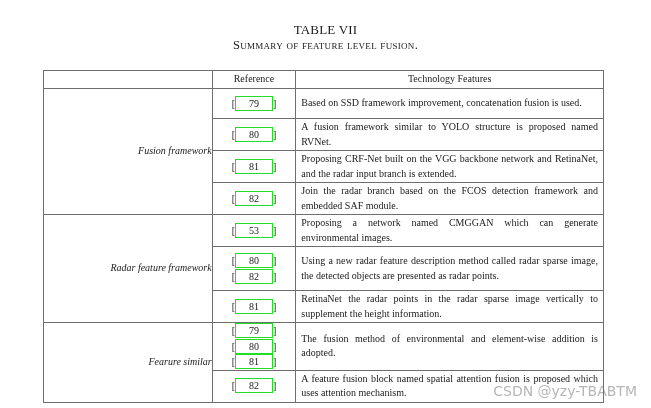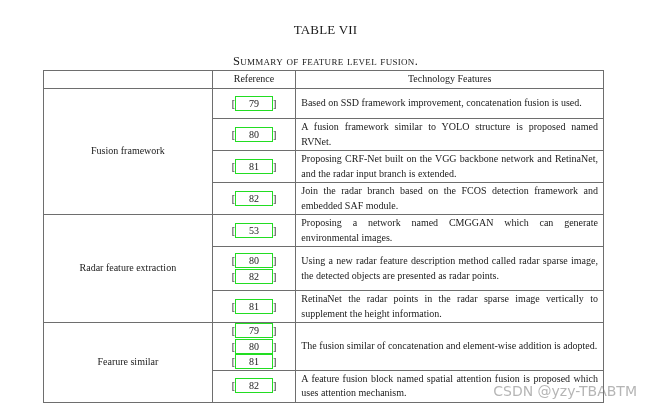--- a/index.html
+++ b/index.html
@@ -1,25 +1,25 @@
 <!DOCTYPE html>
 <html><head>
 <meta charset="utf-8">
 <style>
   html, body { margin:0; padding:0; background:#ffffff; }
   body { width:651px; height:408px; position:relative; overflow:hidden;
          font-family:"Liberation Serif","DejaVu Serif",serif; color:#1a1a1a; }
   .caption { position:absolute; left:0; width:651px; text-align:center; }
   .cap-title { top:22px; font-size:13px; letter-spacing:0.2px; }
-  .cap-sub { top:38px; font-size:12.5px; font-variant:small-caps; letter-spacing:0.3px;margin-top:16px; }
+  .cap-sub { top:38px; font-size:12.5px; font-variant:small-caps; letter-spacing:0.3px; }
   table { position:absolute; left:43px; top:70px; width:561px; border-collapse:collapse;
           font-size:10px; line-height:14.5px; }
   td, th { border:1px solid #6e6e6e; padding:0; font-weight:normal; vertical-align:middle; }
   table { border:1.4px solid #555; }
-  .c1 { width:172px; text-align:center; }
+  .c1 { width:172px; text-align:right;font-style:italic; }
   .c2 { width:84px; text-align:center; }
   .c3 { width:305px; text-align:justify; padding:1px 5px 1px 5px; }
   .c3 span { display:block; text-align:justify; text-align-last:left; }
   th { height:15px; }
   .ref { display:inline-block; }
   .cite { display:inline-block; border:1.5px solid #22dd22; padding:0 13px; line-height:13px; }
   .watermark { position:absolute; right:14px; top:383px; font-family:"DejaVu Sans",sans-serif;
                font-size:14px; color:rgba(120,120,120,0.55); }
 </style>
 </head>
@@ -56,21 +56,21 @@
           <span>Proposing CRF-Net built on the VGG backbone network and RetinaNet, and the radar input branch is extended.</span>
         </td>
       </tr>
       <tr style="height: 30px;">
         <td class="c2"><span class="ref">[<span class="cite">82</span>]</span></td>
         <td class="c3">
           <span>Join the radar branch based on the FCOS detection framework and embedded SAF module.</span>
         </td>
       </tr>
       <tr style="height: 30px;">
-        <td class="c1" rowspan="3">Radar feature extraction</td>
+        <td class="c1" rowspan="3">Radar feature framework</td>
         <td class="c2"><span class="ref">[<span class="cite">53</span>]</span></td>
         <td class="c3">
           <span>Proposing a network named CMGGAN which can generate environmental images.</span>
         </td>
       </tr>
       <tr style="height: 44px;">
         <td class="c2"><span class="ref">[<span class="cite">80</span>]</span> <span class="ref">[<span class="cite">82</span>]</span></td>
         <td class="c3">
           <span>Using a new radar feature description method called radar sparse image, the detected objects are presented as radar points.</span>
         </td>
@@ -78,21 +78,21 @@
       <tr style="height: 30px;">
         <td class="c2"><span class="ref">[<span class="cite">81</span>]</span></td>
         <td class="c3">
           <span>RetinaNet the radar points in the radar sparse image vertically to supplement the height information.</span>
         </td>
       </tr>
       <tr style="height: 30px;">
         <td class="c1" rowspan="2">Fearure similar</td>
         <td class="c2"><span class="ref">[<span class="cite">79</span>]</span> <span class="ref">[<span class="cite">80</span>]</span> <span class="ref">[<span class="cite">81</span>]</span></td>
         <td class="c3">
-          <span>The fusion similar of concatenation and element-wise addition is adopted.</span>
+          <span>The fusion method of environmental and element-wise addition is adopted.</span>
         </td>
       </tr>
       <tr style="height: 30px;">
         <td class="c2"><span class="ref">[<span class="cite">82</span>]</span></td>
         <td class="c3">
           <span>A feature fusion block named spatial attention fusion is proposed which uses attention mechanism.</span>
         </td>
       </tr>
     </tbody>
 </table>

